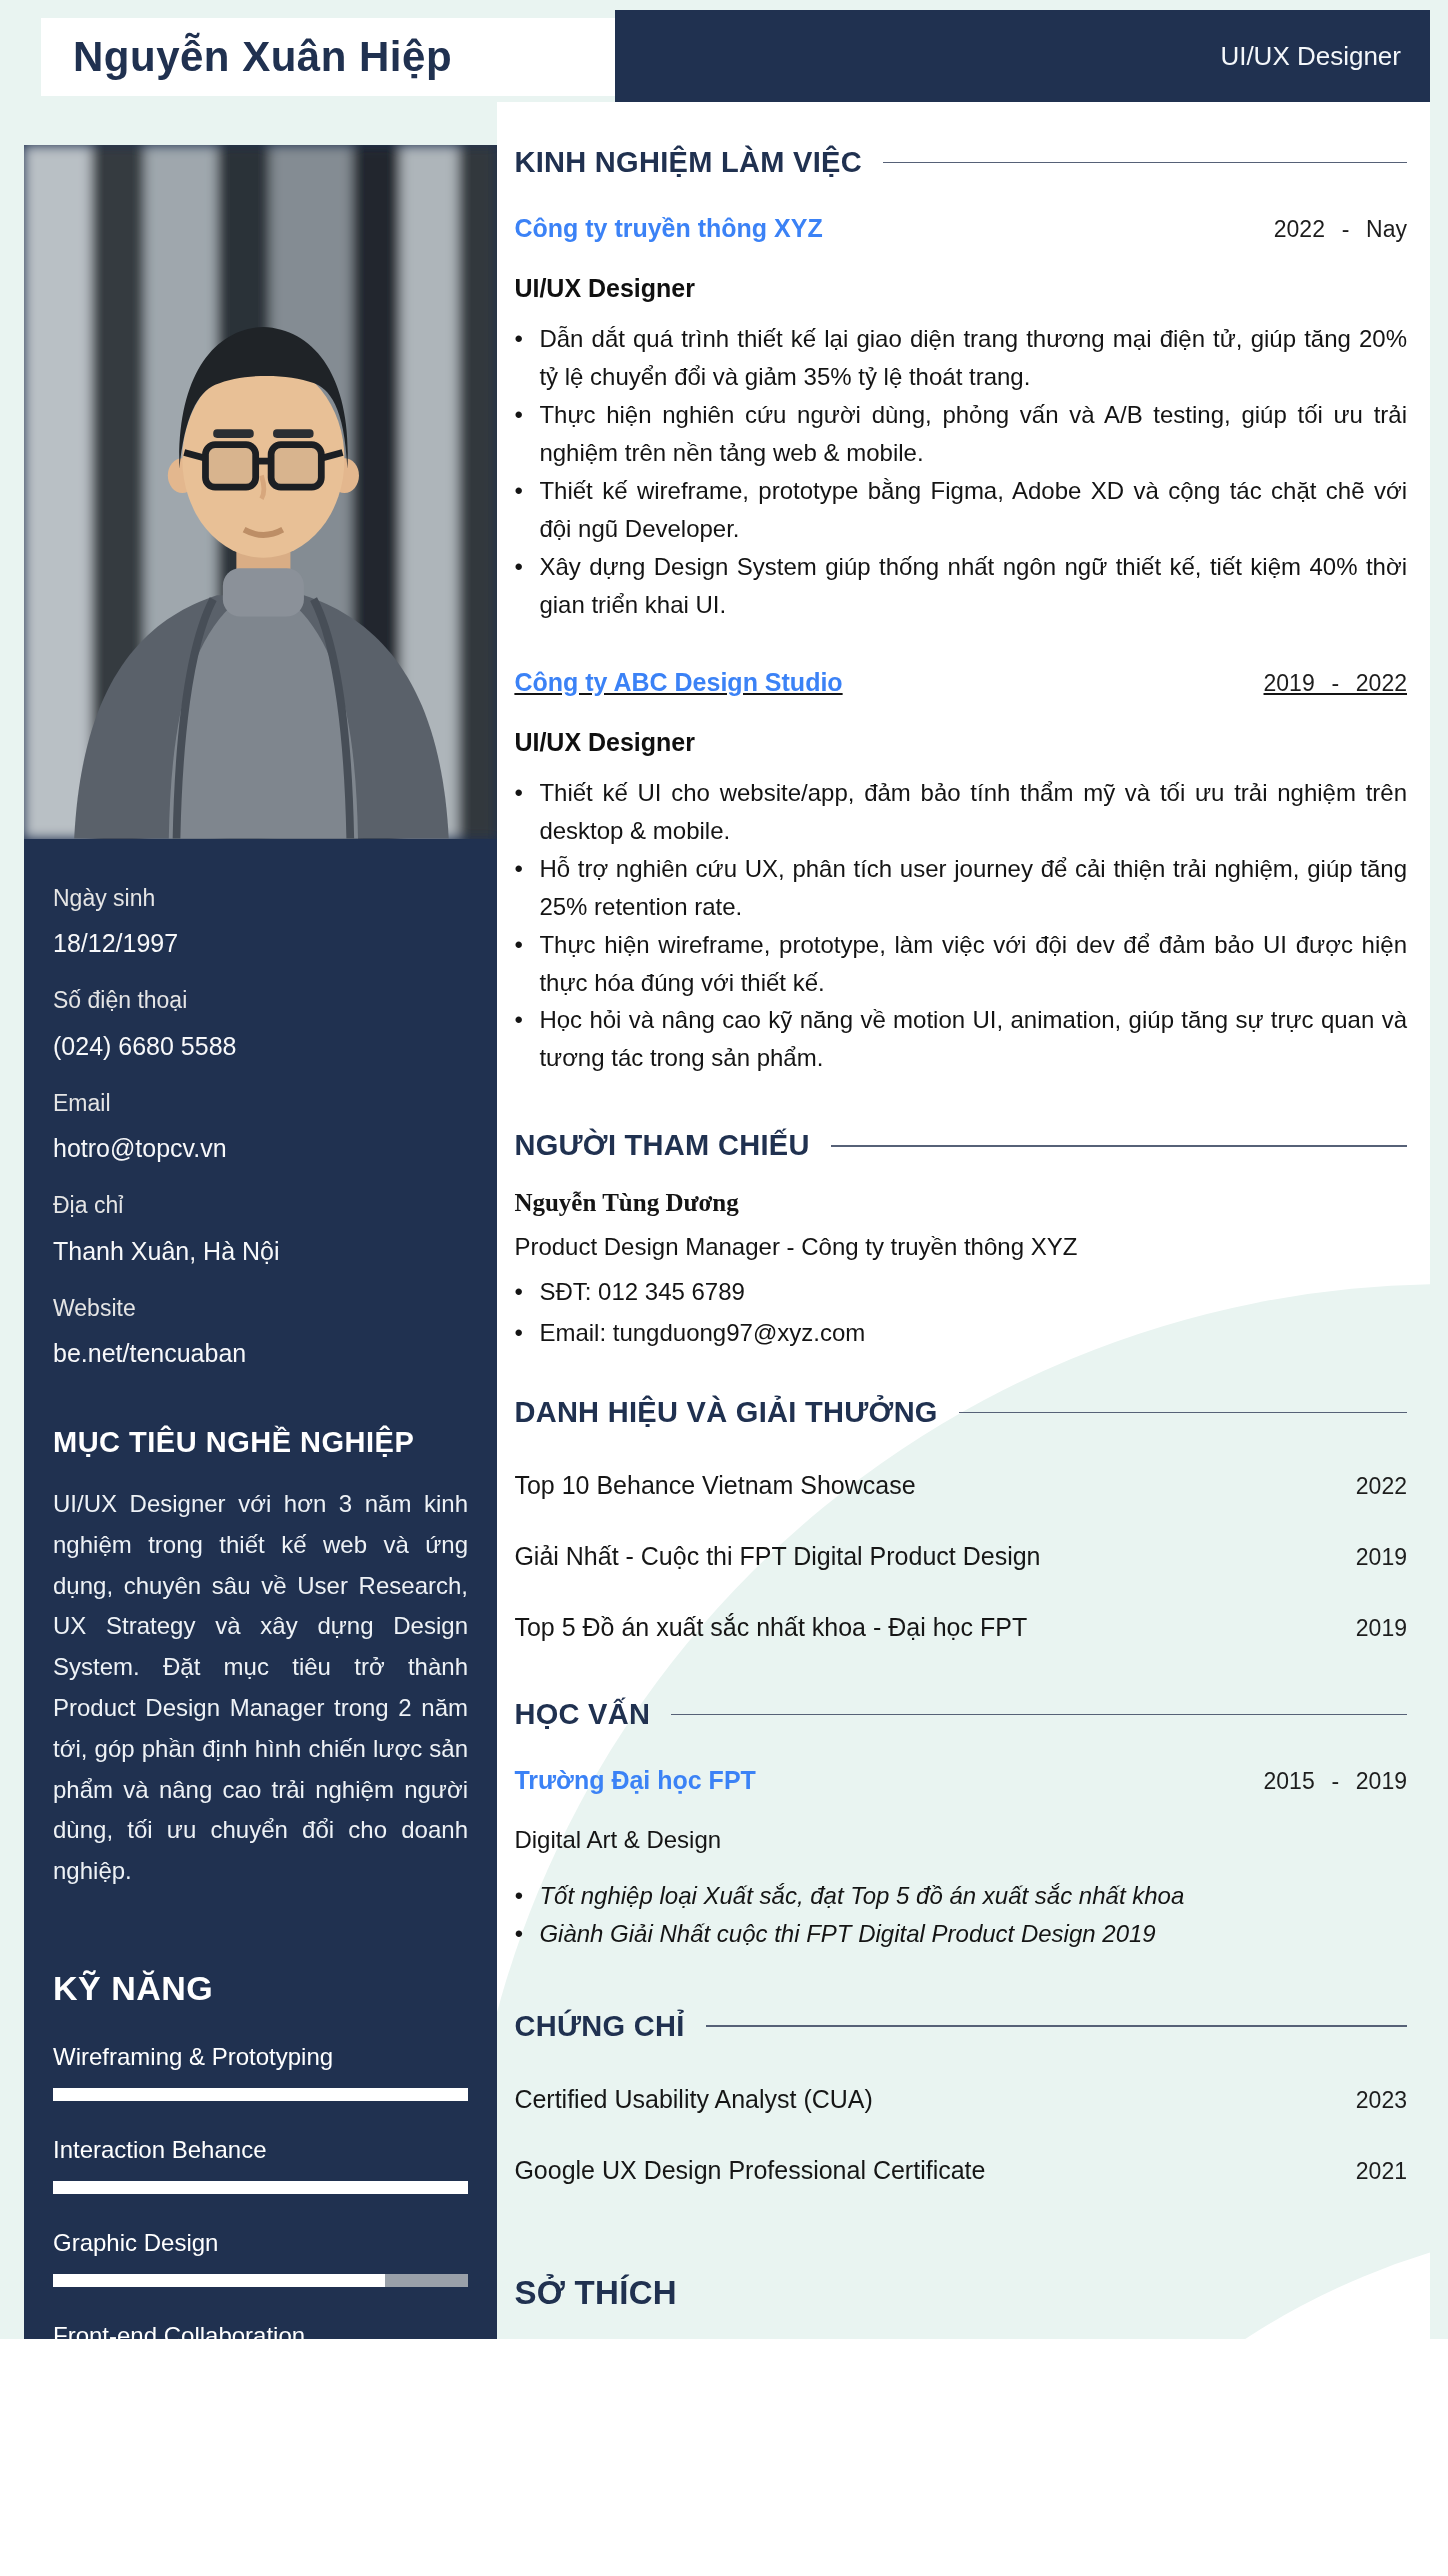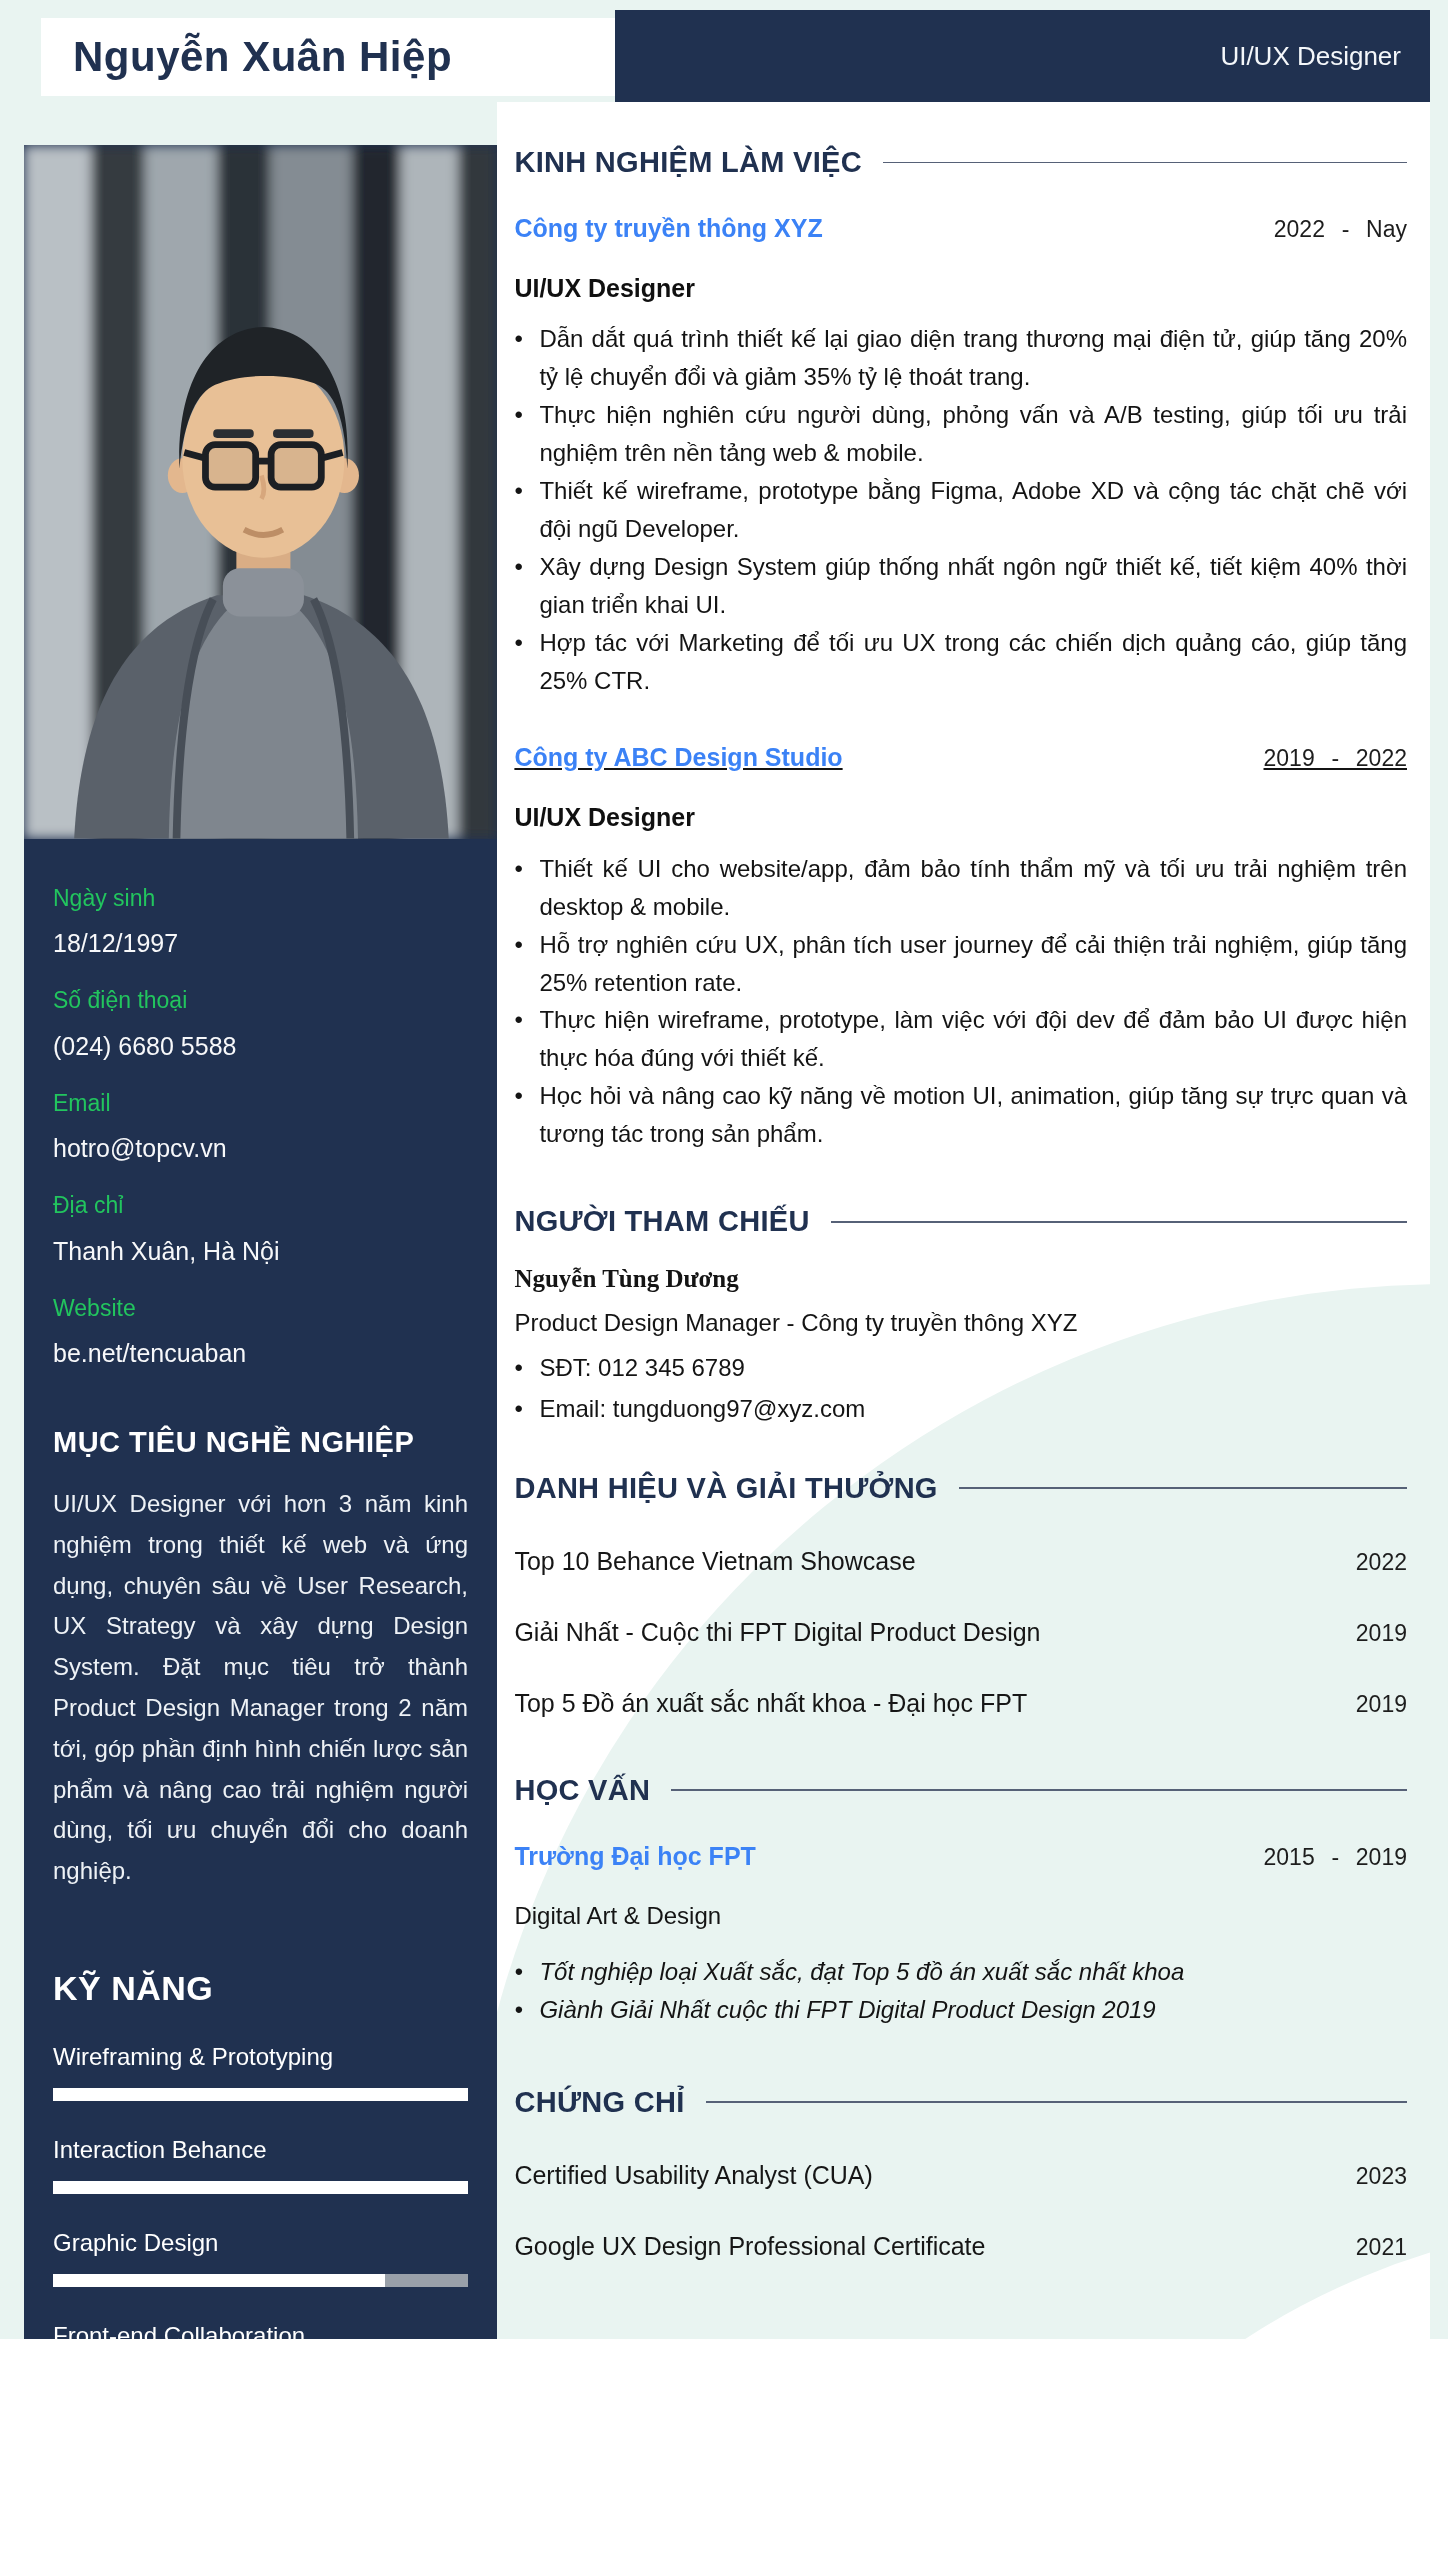--- a/index.html
+++ b/index.html
@@ -24,21 +24,21 @@
     padding-right:29px; box-sizing:border-box;
   }
   .title-badge span { color:#f4f7fa; font-size:26px; }
   
   .sidebar {
     position:absolute; left:24px; top:145px; width:473px; height:2431px;
     background:#203150;
   }
   .photo { width:473px; height:694px; display:block; }
   .side-content { padding:23px 29px 0 29px; }
-  .c-label { color:#22c55e; font-size:23px; margin-top:29px; }
+  .c-label { color:#e5e5e5; font-size:23px; margin-top:29px; }
   .c-label.first { margin-top:23px; }
   .c-value { color:#f7f8fa; font-size:25px; margin-top:17.4px; }
   .side-title {
     margin:0; margin-top:58px; color:#ffffff; font-size:29px; font-weight:800;
     letter-spacing:0.5px;
   }
   .objective {
     margin:0; margin-top:25px; color:#eef2f6; font-size:24px; line-height:1.7;
     text-align:justify;
   }
@@ -213,23 +213,20 @@
           </div>
         <div class="bullet">
             <span class="btext">Thực hiện nghiên cứu người dùng, phỏng vấn và A/B testing, giúp tối ưu trải nghiệm trên nền tảng web &amp; mobile.</span>
           </div>
         <div class="bullet">
             <span class="btext">Thiết kế wireframe, prototype bằng Figma, Adobe XD và cộng tác chặt chẽ với đội ngũ Developer.</span>
           </div>
         <div class="bullet">
             <span class="btext">Xây dựng Design System giúp thống nhất ngôn ngữ thiết kế, tiết kiệm 40% thời gian triển khai UI.</span>
           </div>
-        <div class="bullet">
-            <span class="btext">Hợp tác với Marketing để tối ưu UX trong các chiến dịch quảng cáo, giúp tăng 25% CTR.</span>
-          </div>
       </div>
 
       <div class="row row2">
         <span class="strong">Công ty ABC Design Studio</span>
         <span class="period">2019 - 2022</span>
       </div>
       <div class="role">UI/UX Designer</div>
       <div class="bullets">
         <div class="bullet">
             <span class="btext">Thiết kế UI cho website/app, đảm bảo tính thẩm mỹ và tối ưu trải nghiệm trên desktop &amp; mobile.</span>

